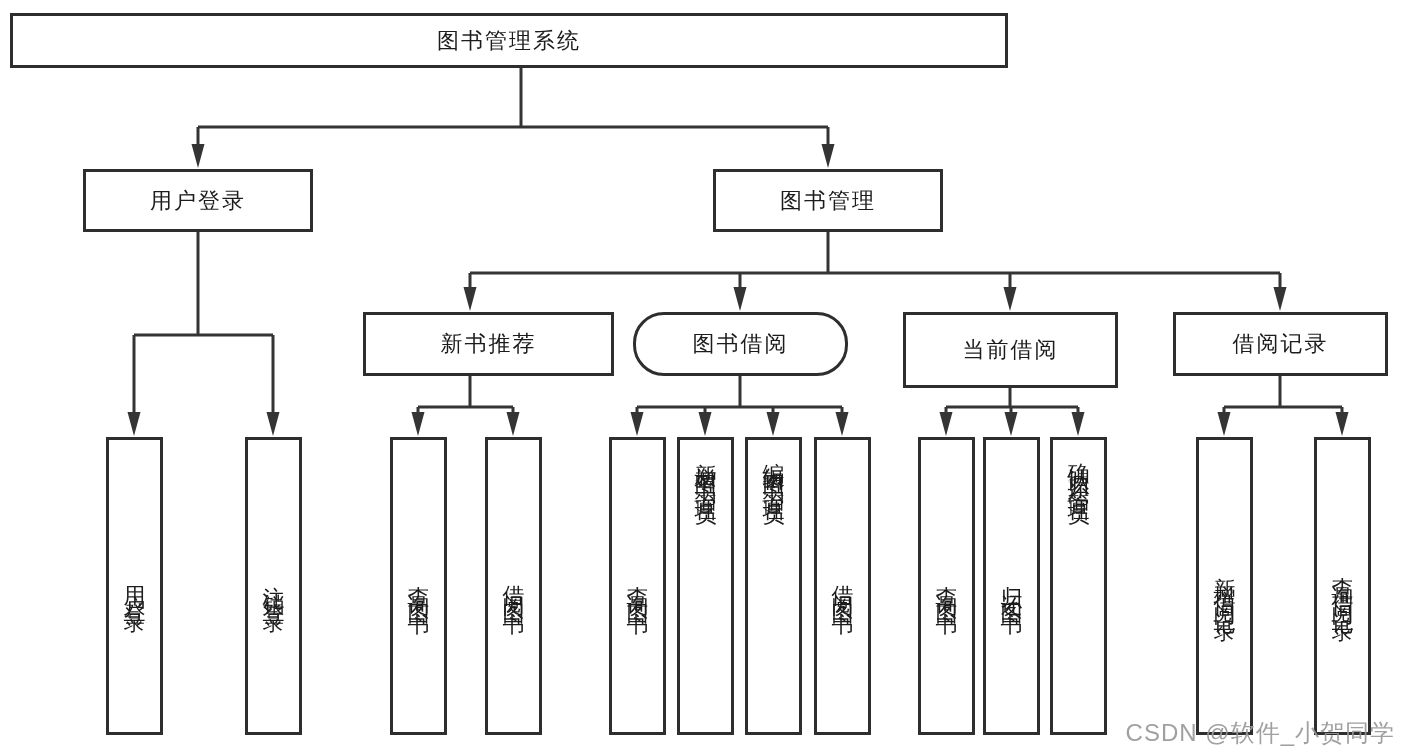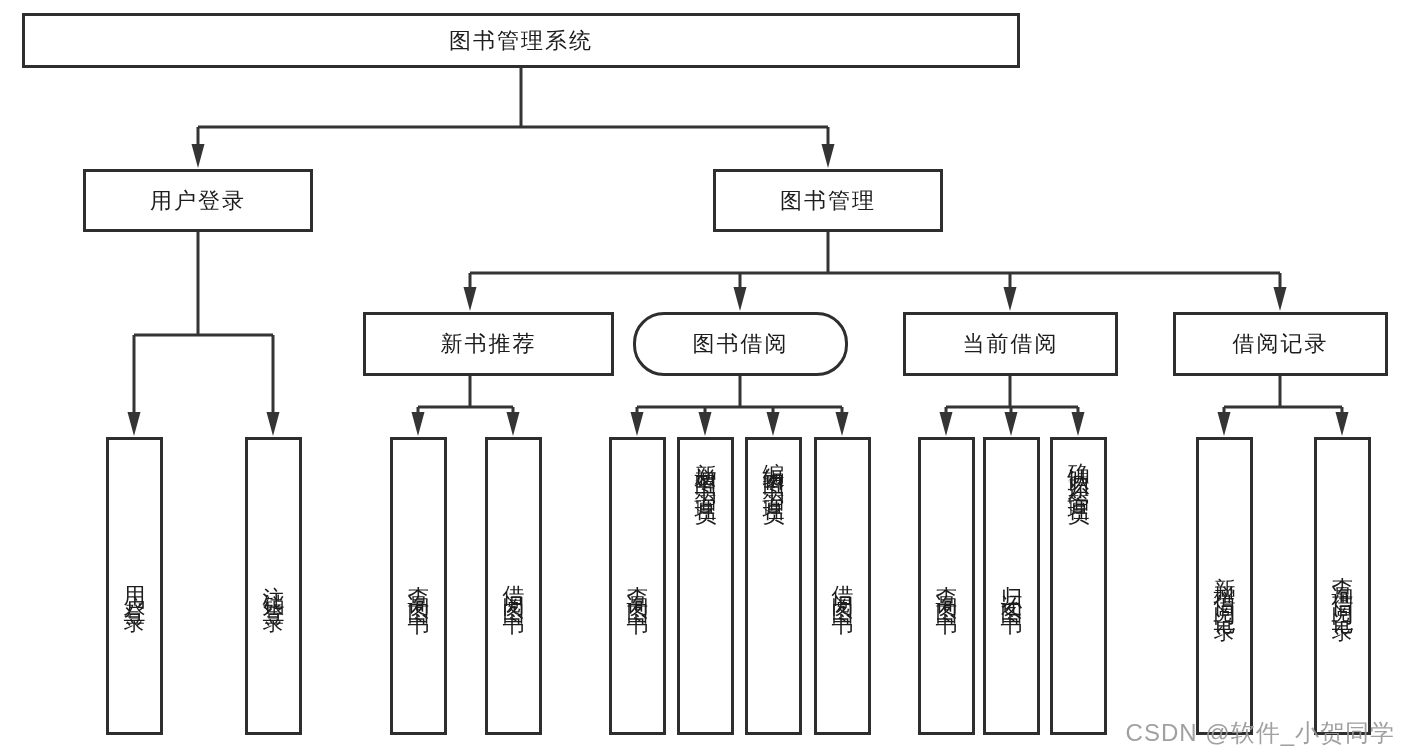--- a/index.html
+++ b/index.html
@@ -67,38 +67,38 @@
       <polygon points="766.5,412 779.5,412 773,436"></polygon>
       <polygon points="835.5,412 848.5,412 842,436"></polygon>
       <polygon points="939.5,412 952.5,412 946,436"></polygon>
       <polygon points="1004.5,412 1017.5,412 1011,436"></polygon>
       <polygon points="1071.5,412 1084.5,412 1078,436"></polygon>
       <polygon points="1217.5,412 1230.5,412 1224,436"></polygon>
       <polygon points="1335.5,412 1348.5,412 1342,436"></polygon>
     </g>
   </svg>
 
-  <div class="box" style="left:22px;top:13px;width:998px;height:55px;">
+  <div class="box" style="left:10px;top:13px;width:998px;height:55px;">
     <span class="lbl">图书管理系统</span>
   </div>
 
   <div class="box" style="left:83px;top:169px;width:230px;height:63px;">
     <span class="lbl">用户登录</span>
   </div>
   <div class="box" style="left:713px;top:169px;width:230px;height:63px;">
     <span class="lbl">图书管理</span>
   </div>
 
   <div class="box" style="left:363px;top:312px;width:251px;height:64px;">
     <span class="lbl">新书推荐</span>
   </div>
   <div class="box" style="left:633px;top:312px;width:215px;height:64px;border-radius:31px;">
     <span class="lbl">图书借阅</span>
   </div>
-  <div class="box" style="left:903px;top:312px;width:215px;height:64px;">
+  <div class="box" style="left:903px;top:312px;width:215px;height:76px;">
     <span class="lbl">当前借阅</span>
   </div>
   <div class="box" style="left:1173px;top:312px;width:215px;height:64px;">
     <span class="lbl">借阅记录</span>
   </div>
 
   <div class="box leaf" style="left:106px;top:437px;">
     <span class="vlbl">用户登录</span>
   </div>
   <div class="box leaf" style="left:245px;top:437px;">

